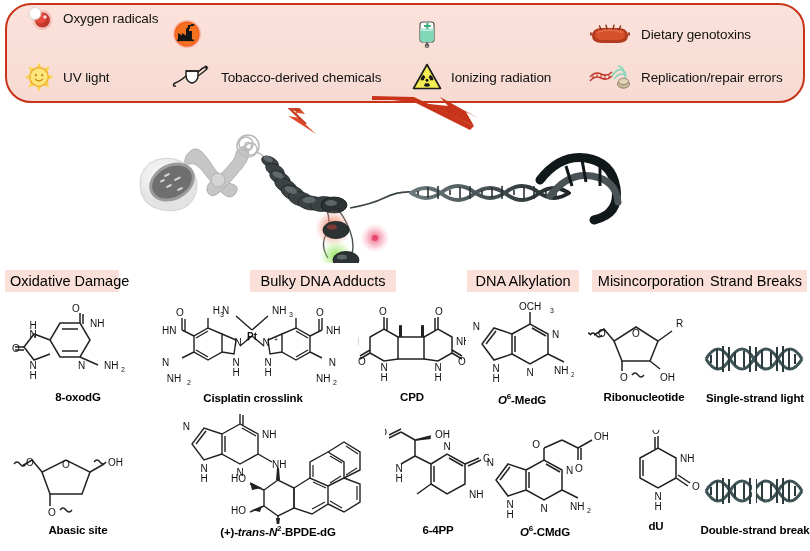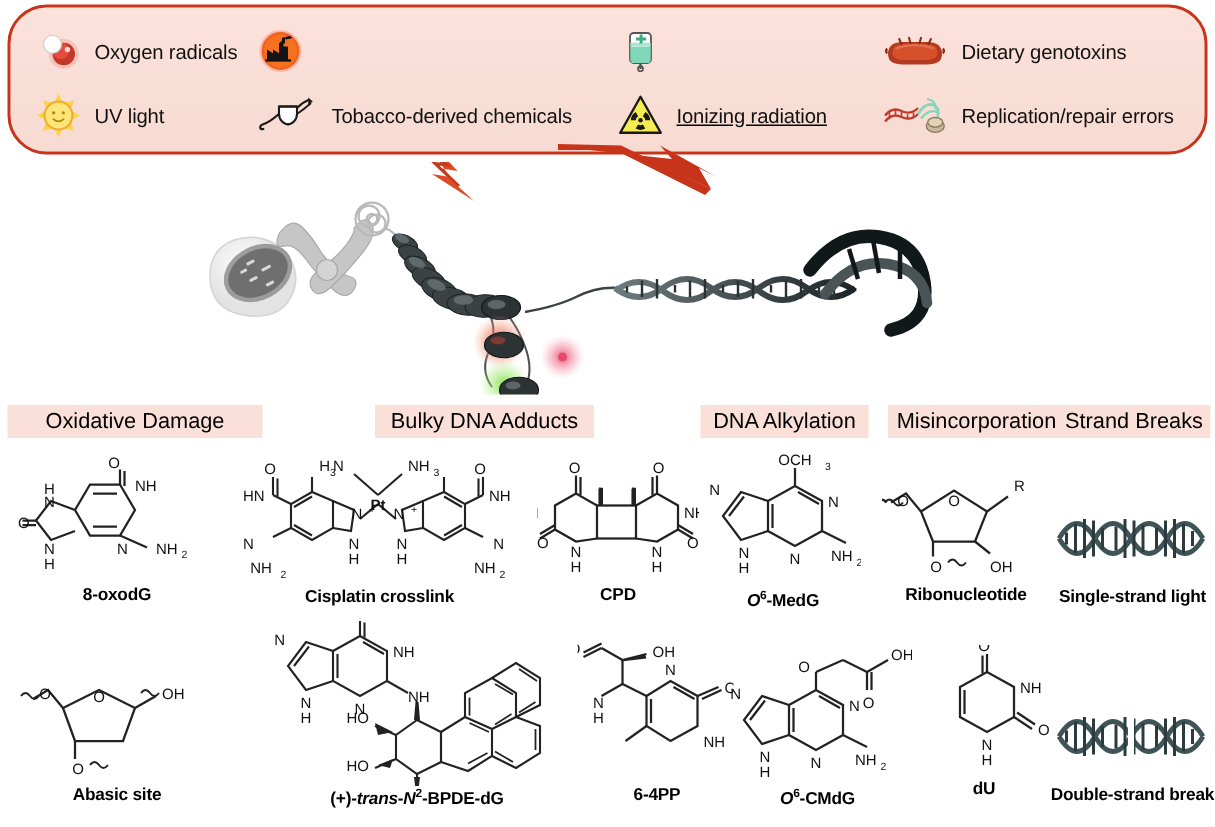--- a/index.html
+++ b/index.html
@@ -105,21 +105,21 @@
 </head>
 <body>
 
 <div id="agents-banner"></div>
 
 <svg id="banner-arrow" viewBox="0 0 110 38">
   <path d="M4 2 L44 2 L104 30 L96 16 L108 22 L70 1 L78 10 Z" fill="#c8341a"></path>
   <path d="M2 0 L2 4 L40 4 L100 34 L104 30 L44 1 Z" fill="#c8341a"></path>
 </svg>
 
-<div class="agent-item" style="left:24px;  top:17px;justify-content:space-between;">
+<div class="agent-item" style="left:24px;  top:1px;justify-content:space-between;">
   <span class="agent-icon">
     <svg viewBox="0 0 30 30" width="30" height="30">
       <circle cx="18.5" cy="17" r="10" fill="#f4b9b0" opacity="0.75"></circle>
       <circle cx="18.5" cy="17" r="7.5" fill="#c0392b"></circle>
       <circle cx="16.5" cy="15" r="5.5" fill="#e74c3c"></circle>
       <circle cx="11" cy="10.5" r="6" fill="#ffffff" stroke="#cfcfcf" stroke-width="0.8"></circle>
       <circle cx="9.5" cy="9" r="2.4" fill="#fdfdfd"></circle>
       <circle cx="21" cy="14" r="1.8" fill="#ffffff" opacity="0.8"></circle>
     </svg>
   </span>
@@ -195,21 +195,21 @@
       <path d="M14 9 h12" stroke="#1a1a1a" stroke-width="1.4"></path>
       <path d="M14 14 q-7 6 -11 7 q-1.5 0.5 -1.5 2 q0 1.5 2 1" stroke="#1a1a1a" stroke-width="1.5" fill="none" stroke-linecap="round"></path>
       <path d="M26 10 q4 -4 8 -5.5" stroke="#1a1a1a" stroke-width="1.4" fill="none" stroke-linecap="round"></path>
       <path d="M26 14 q5 -3.5 9 -7" stroke="#1a1a1a" stroke-width="1.2" fill="none" stroke-linecap="round"></path>
       <path d="M33.5 3 l3 2.6 l-3 2.4 z" fill="#1a1a1a"></path>
     </svg>
   </span>
   <span class="agent-label">Tobacco-derived chemicals</span>
 </div>
 
-<div class="agent-item" style="left:412px; top:60px;text-decoration:underline;">
+<div class="agent-item" style="left:412px; top:60px;">
   <span class="agent-icon">
     <svg viewBox="0 0 30 30" width="30" height="30">
       <path d="M15 2.5 L28.5 26.5 L1.5 26.5 Z" fill="#f3ec52" stroke="#1a1a1a" stroke-width="1.6" stroke-linejoin="round"></path>
       <g transform="translate(15,18.2)" fill="#1a1a1a">
         <circle cx="0" cy="0" r="1.5"></circle>
         <path d="M-6.4 0 A6.4 6.4 0 0 1 -3.2 -5.54 L-1.6 -2.77 A3.2 3.2 0 0 0 -3.2 0 Z"></path>
         <path d="M3.2 -5.54 A6.4 6.4 0 0 1 6.4 0 L3.2 0 A3.2 3.2 0 0 0 1.6 -2.77 Z"></path>
         <path d="M-3.2 5.54 A6.4 6.4 0 0 0 3.2 5.54 L1.6 2.77 A3.2 3.2 0 0 1 -1.6 2.77 Z"></path>
       </g>
     </svg>
@@ -364,21 +364,21 @@
     <path d="M420 72 q20 -26 46 -22 q26 4 30 30 q4 26 -22 32" stroke="#11181a" stroke-width="9" fill="none" stroke-linecap="round"></path>
     <path d="M430 88 q18 -24 42 -20 q24 4 26 26" stroke="#4a5356" stroke-width="7" fill="none" stroke-linecap="round"></path>
     <g stroke="#11181a" stroke-width="3">
       <path d="M446 58 l6 20"></path>
         <path d="M462 52 l4 22"></path>
         <path d="M480 56 l0 22"></path>
     </g>
   </g>
 </svg>
 
-<div class="cat-header" style="left:5px;   top:270px; width:170px;">Oxidative Damage</div>
+<div class="cat-header" style="left:5px;   top:270px; width:114px;">Oxidative Damage</div>
 <div class="cat-header" style="left:250px; top:270px; width:146px;">Bulky DNA Adducts</div>
 <div class="cat-header" style="left:467px; top:270px; width:112px;">DNA Alkylation</div>
 <div class="cat-header" style="left:592px; top:270px; width:118px;">Misincorporation</div>
 <div class="cat-header" style="left:705px; top:270px; width:102px;">Strand Breaks</div>
 
 <div class="struct" style="left:12px; top:303px;">
   <svg width="130" height="88" viewBox="0 0 130 88">
     <g stroke="#222" stroke-width="1.5" fill="none">
       <path d="M48 20 L68 20 L78 37 L68 54 L48 54 L38 37 Z"></path>
       <path d="M50 26 L66 26 M66 48 L50 48"></path>

